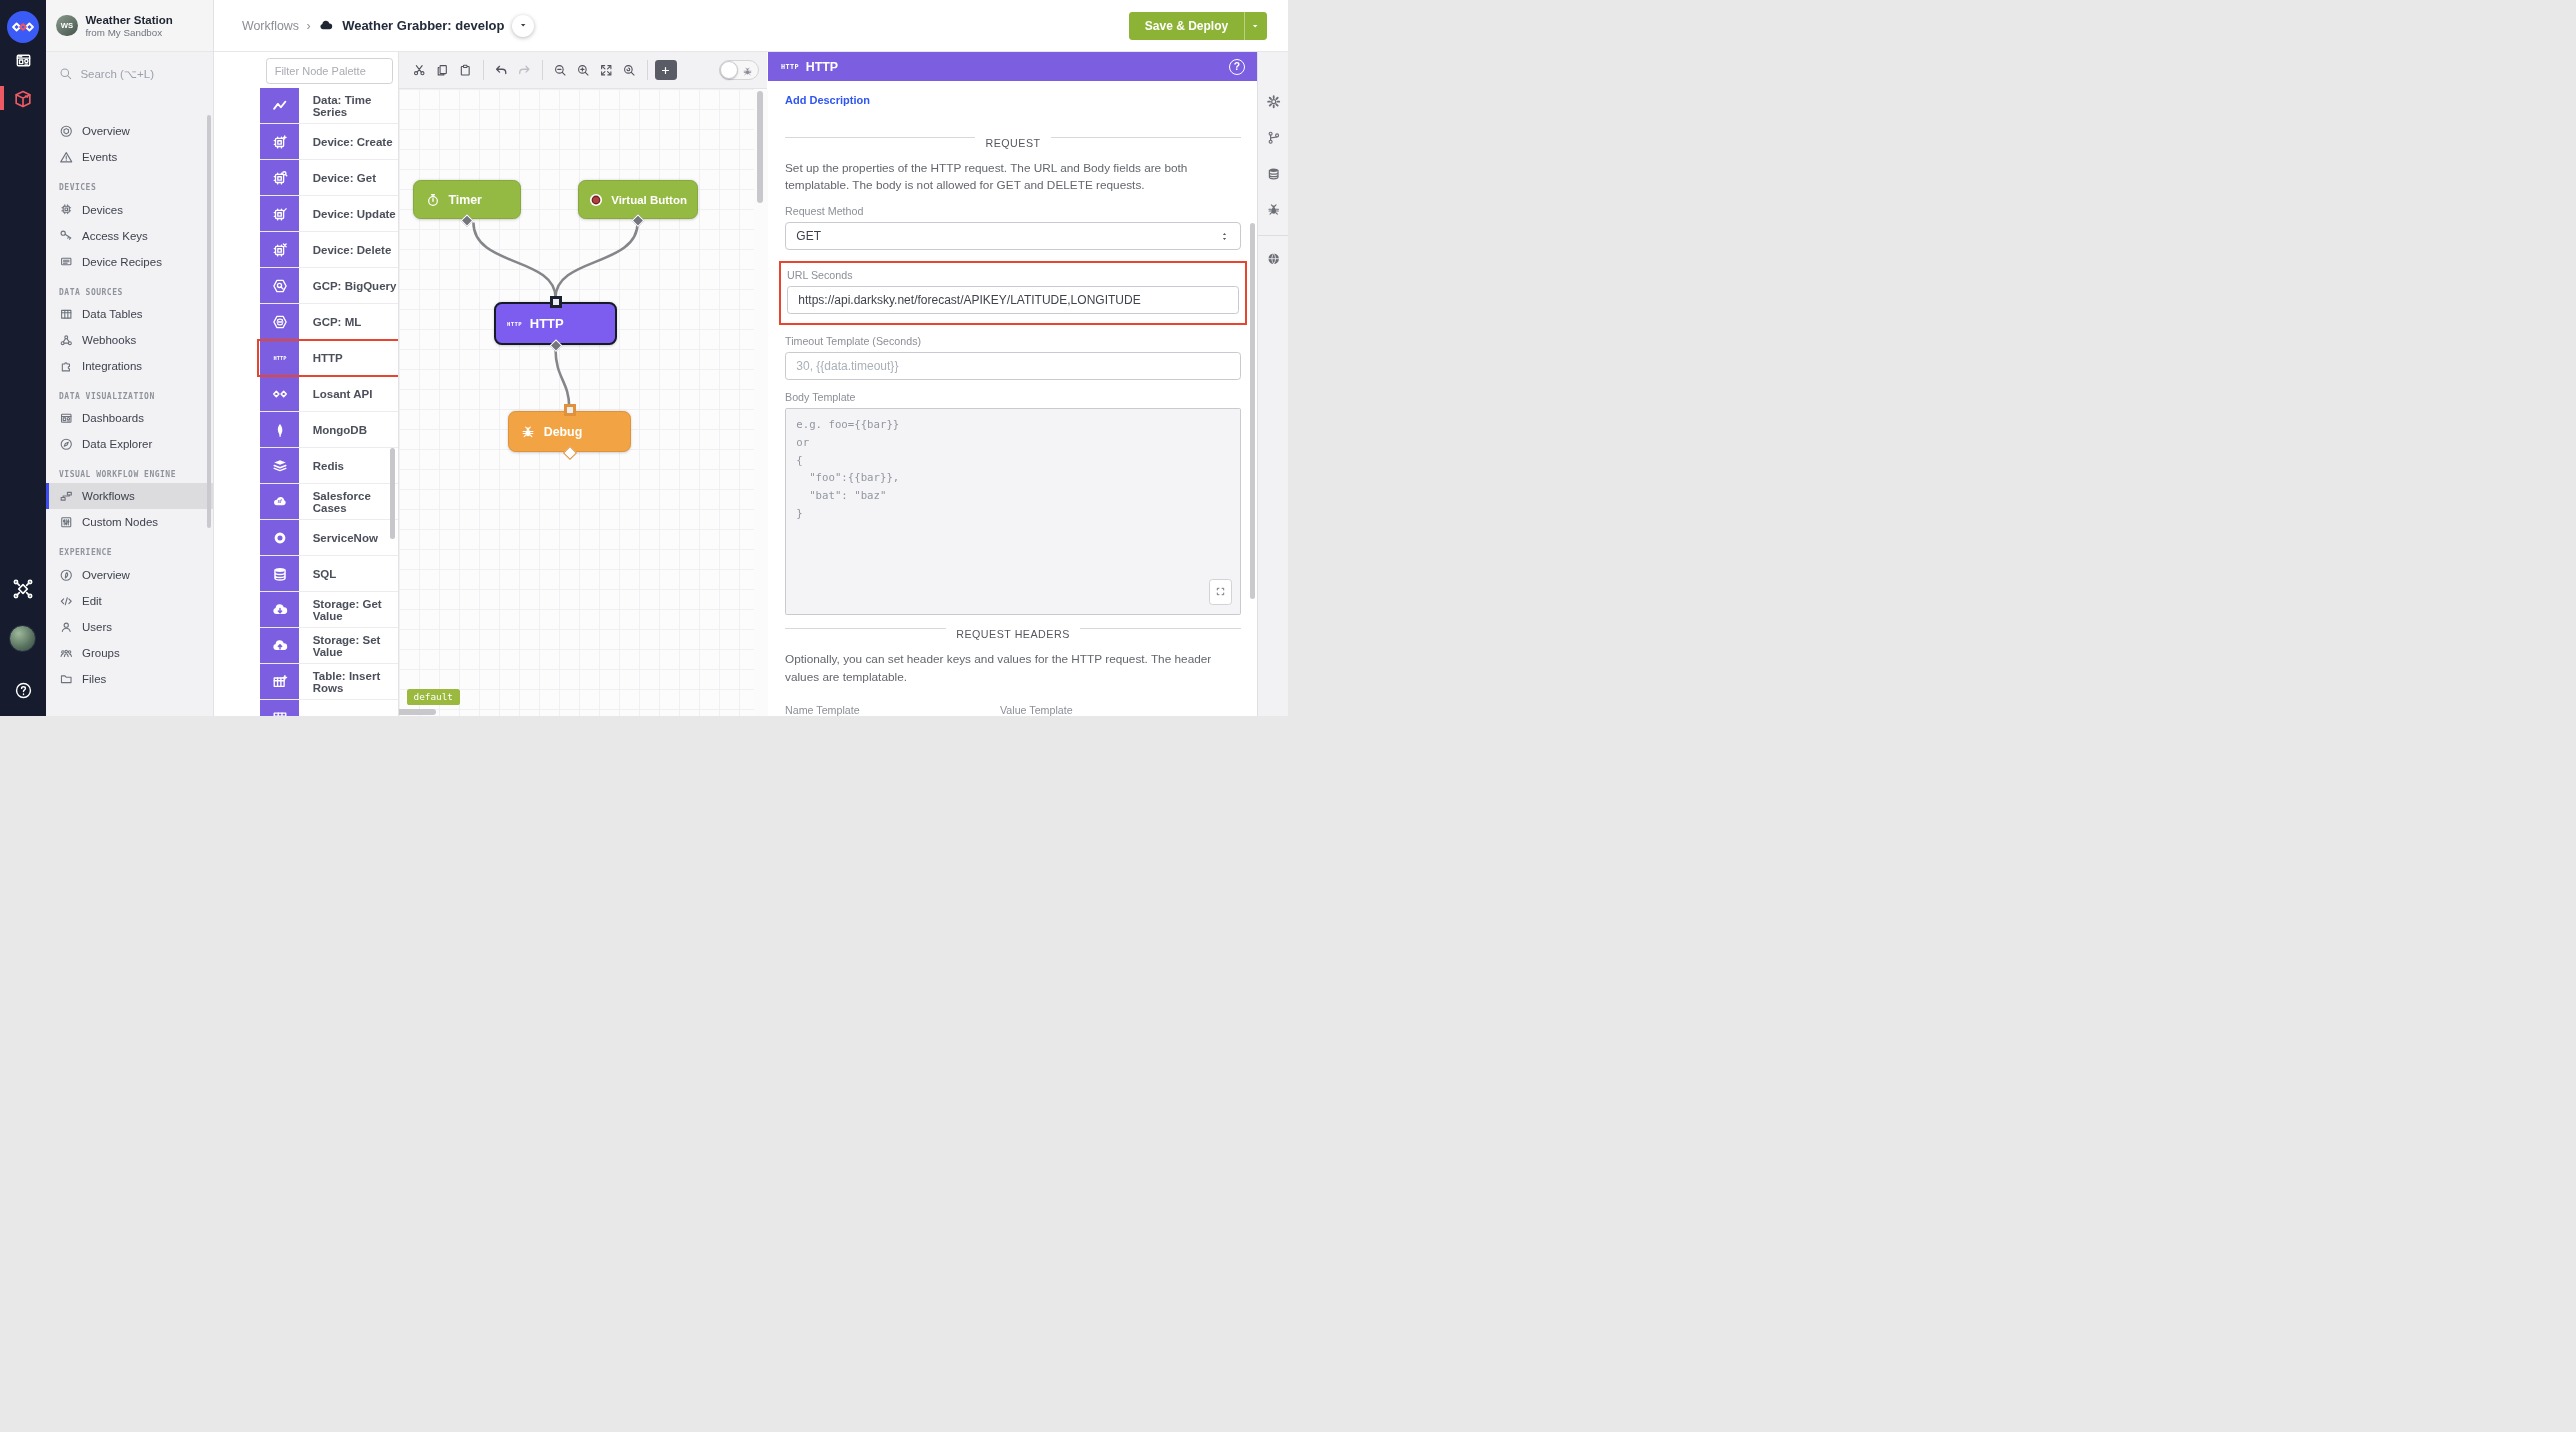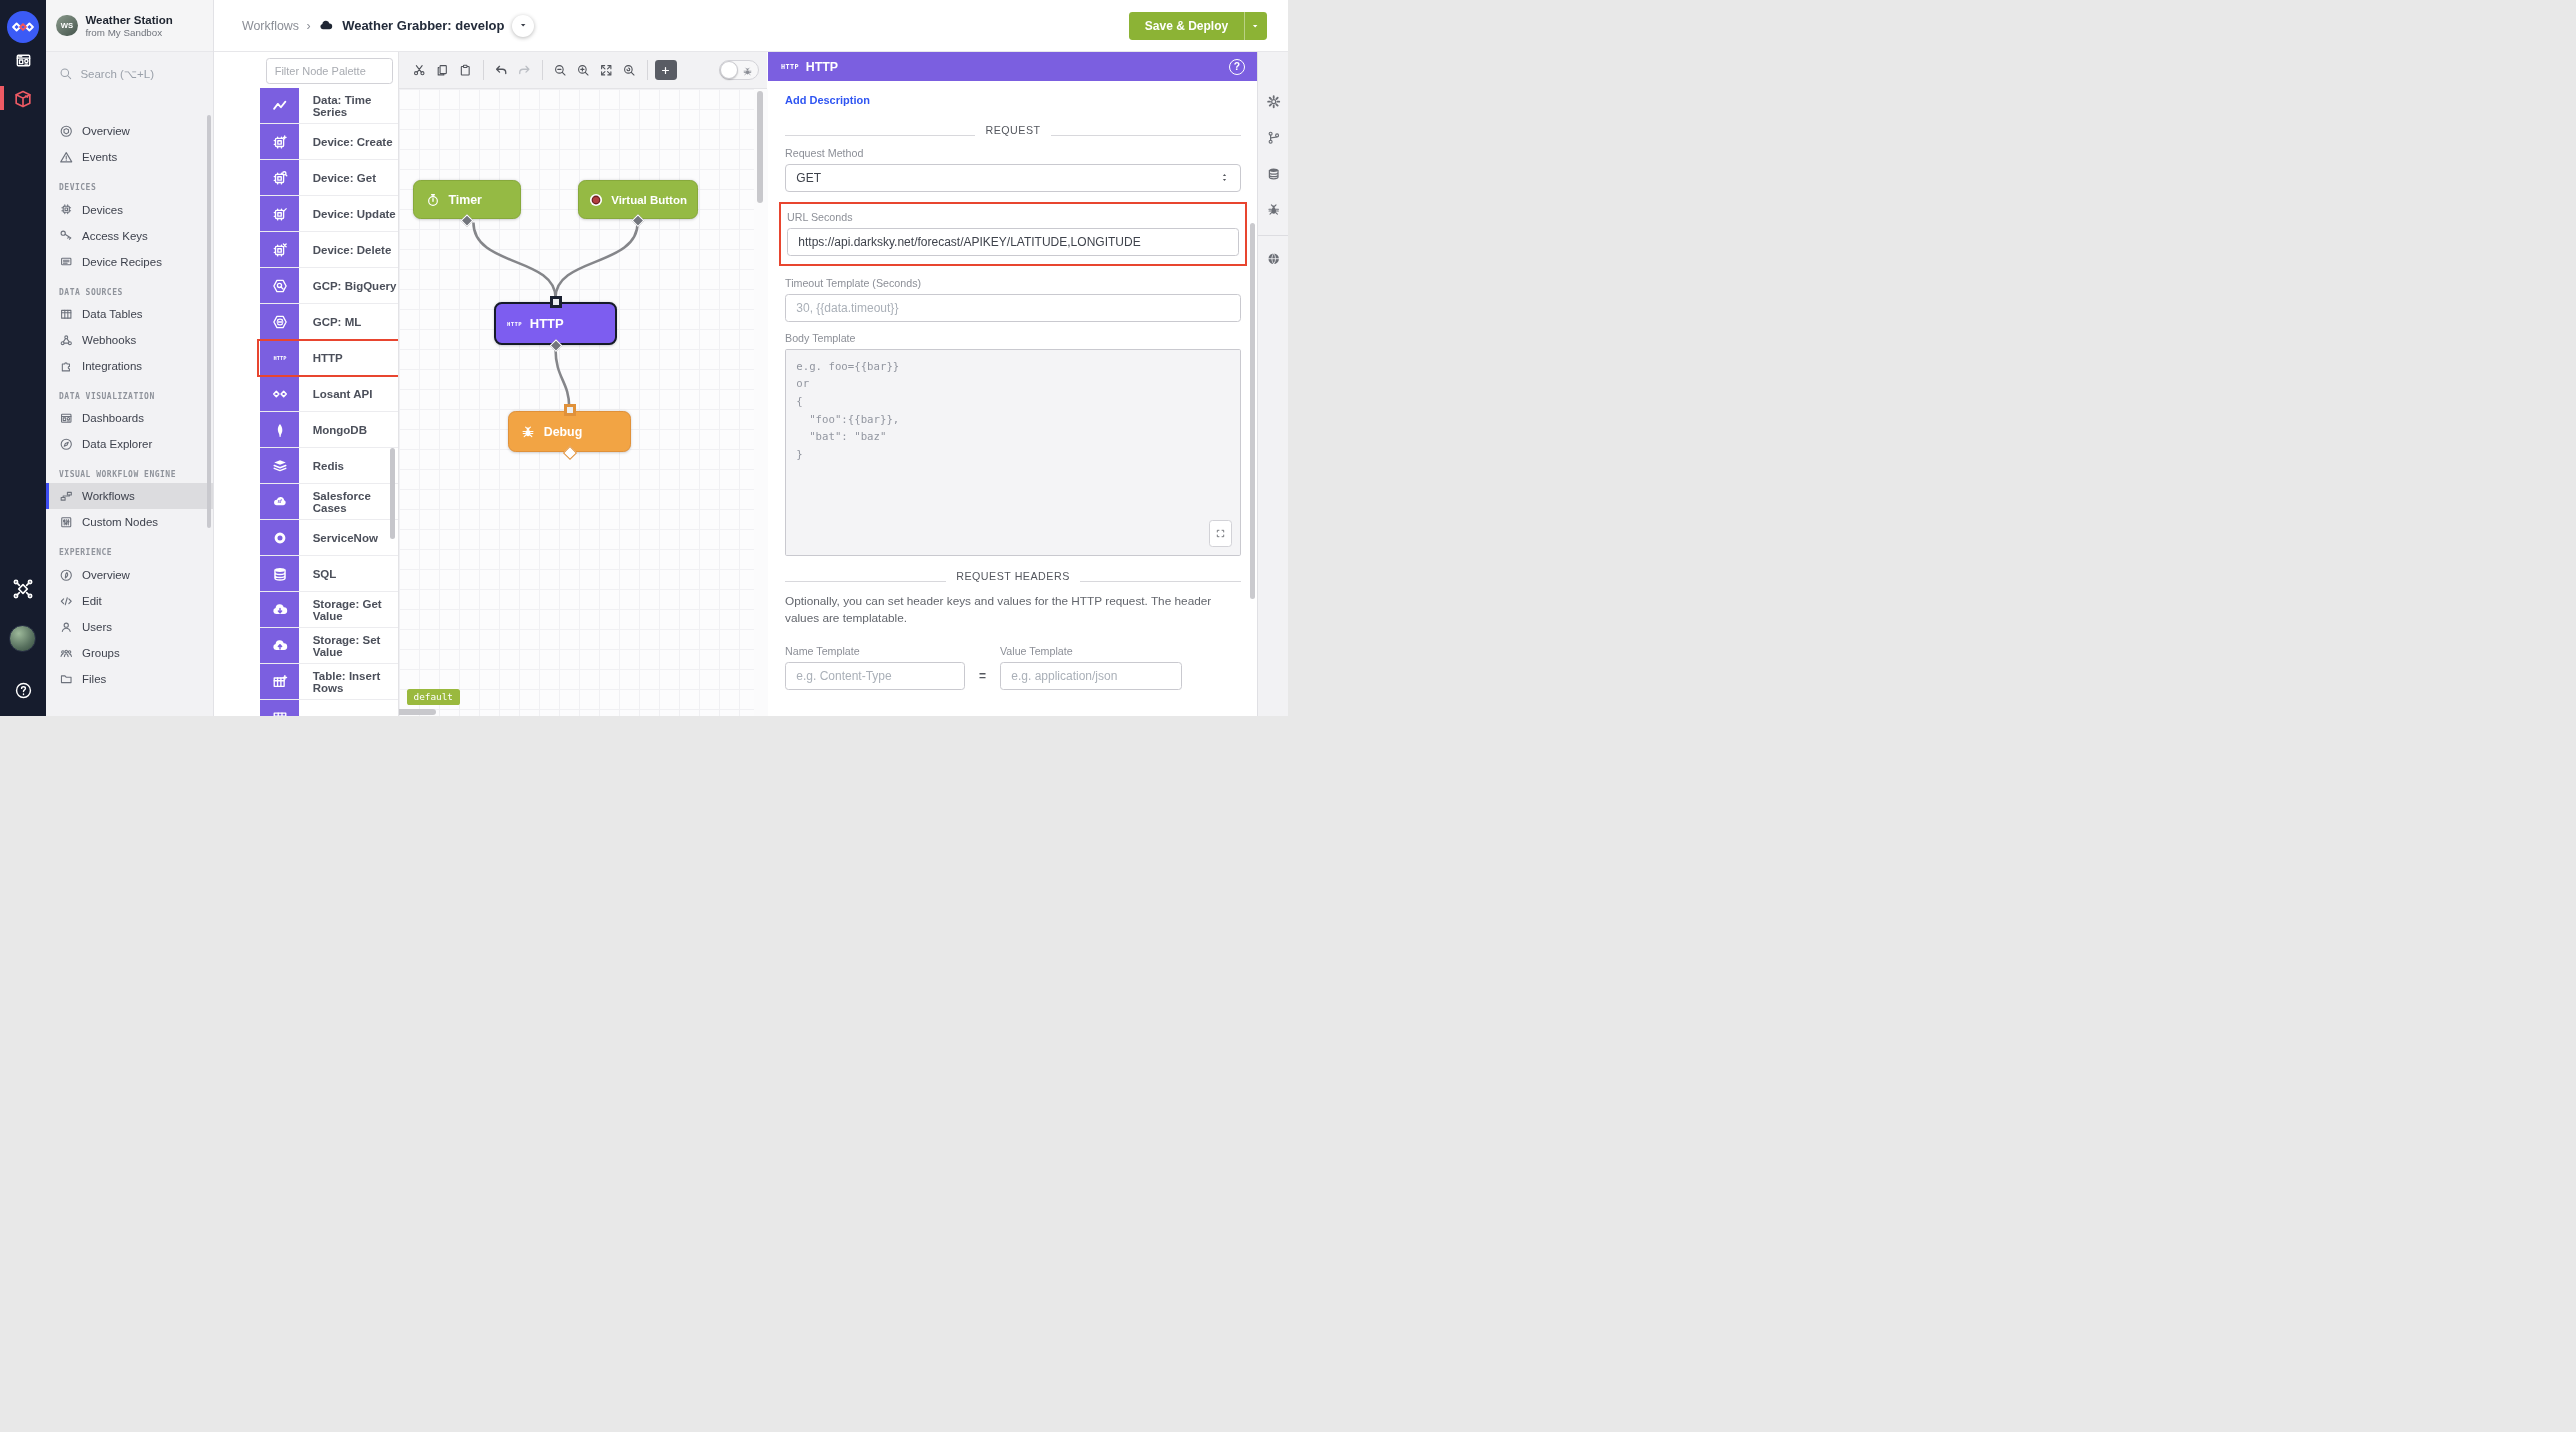--- a/index.html
+++ b/index.html
@@ -106,21 +106,21 @@
 
   
   .panel { position:absolute; left:768px; top:52px; width:490px; bottom:0; background:#fff; overflow:hidden; z-index:20; }
   .panel-head { height:29px; background:#7b5fe0; color:#fff; display:flex; align-items:center; padding:0 13px; gap:6.8px; }
   .panel-badge { font-family:"DejaVu Sans Mono",monospace; font-size:6.8px; font-weight:bold; letter-spacing:0.4px; }
   .panel-title { font-size:12.4px; font-weight:bold; }
   .panel-help { margin-left:auto; width:16px; height:16px; border:1.4px solid #fff; border-radius:50%; display:flex; align-items:center;
     justify-content:center; font-size:10.3px; font-weight:bold; cursor:pointer; }
   .panel-body { padding:11px 17px 0; height:calc(100% - 29px); position:relative; }
   .add-desc { color:#2f55f2; font-size:11px; font-weight:bold; cursor:pointer; display:inline-block; margin-bottom:8.5px; }
-  .divider { display:flex; align-items:flex-end; gap:10.3px; color:#54575e; font-size:10.7px; letter-spacing:0.5px; margin:9px 0 11px; }
+  .divider { display:flex; align-items:flex-start; gap:10.3px; color:#54575e; font-size:10.7px; letter-spacing:0.5px; margin:22px 0 11px; }
   .divider::before,.divider::after { content:""; flex:1; height:0.9px; background:#d8d8dc; }
   .p-desc { font-size:11.8px; color:#63666d; line-height:1.5; margin:0 0 8.5px; }
   .f-label { font-size:10.7px; color:#8c8f97; margin:10.3px 0 5.1px; }
   .select { height:28px; border:0.9px solid #c9c9cf; border-radius:4px; display:flex; align-items:center; justify-content:space-between;
     padding:0 10.3px; font-size:12px; color:#3e424b; background:#fff; cursor:pointer; }
   .select svg { width:11px; height:11px; color:#55585f; }
   .red-box { border:2.6px solid #e8452f; margin:10.3px -6px 0; padding:0 6px 8.5px; }
   .red-box .f-label { margin-top:6.8px; }
   .t-input { height:28px; border:0.9px solid #c9c9cf; border-radius:3.4px; width:100%; padding:0 10.3px; font-size:12px; color:#3f434c; outline:none; background:#fff; }
   .t-input::placeholder { color:#aab0b8; }
@@ -793,20 +793,21 @@
       <span class="panel-badge">HTTP</span>
       <span class="panel-title">HTTP</span>
       <span class="panel-help">?</span>
     </div>
     <div class="panel-body">
       <span class="add-desc">Add Description</span>
 
       <div class="divider">
           <span>REQUEST</span>
         </div>
+      <p class="p-desc">Set up the properties of the HTTP request. The URL and Body fields are both templatable. The body is not allowed for GET and DELETE requests.</p>
 
       <div class="f-label">Request Method</div>
       <div class="select">
         <span>GET</span>
         <span style="display:flex;">
             <svg viewBox="0 0 20 20" width="100%" height="100%" fill="none" stroke="currentColor" stroke-width="1.5" stroke-linecap="round" stroke-linejoin="round">
               <path d="M10 3.6l3 3.6H7z" fill="currentColor" stroke="none"></path>
               <path d="M10 16.4l-3-3.6h6z" fill="currentColor" stroke="none"></path>
             </svg>
           </span>

